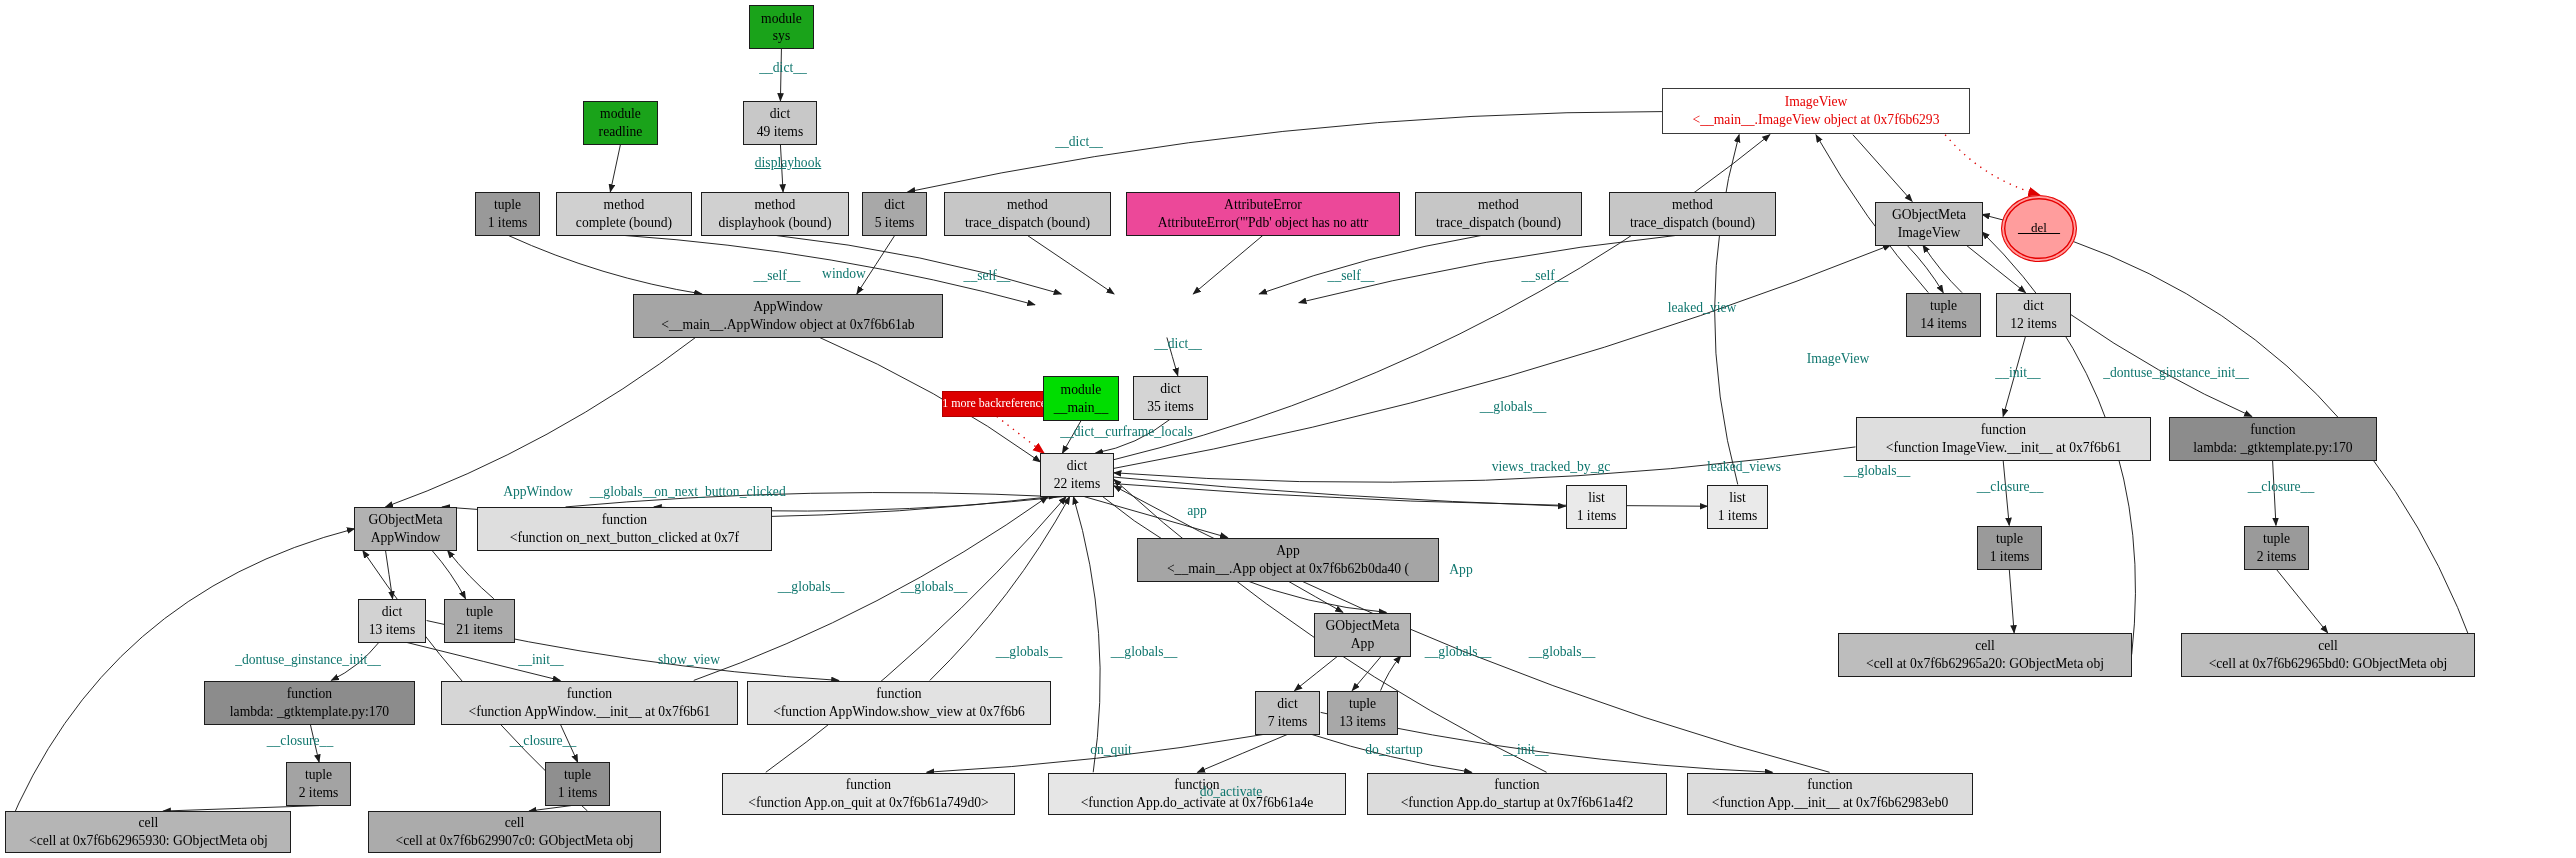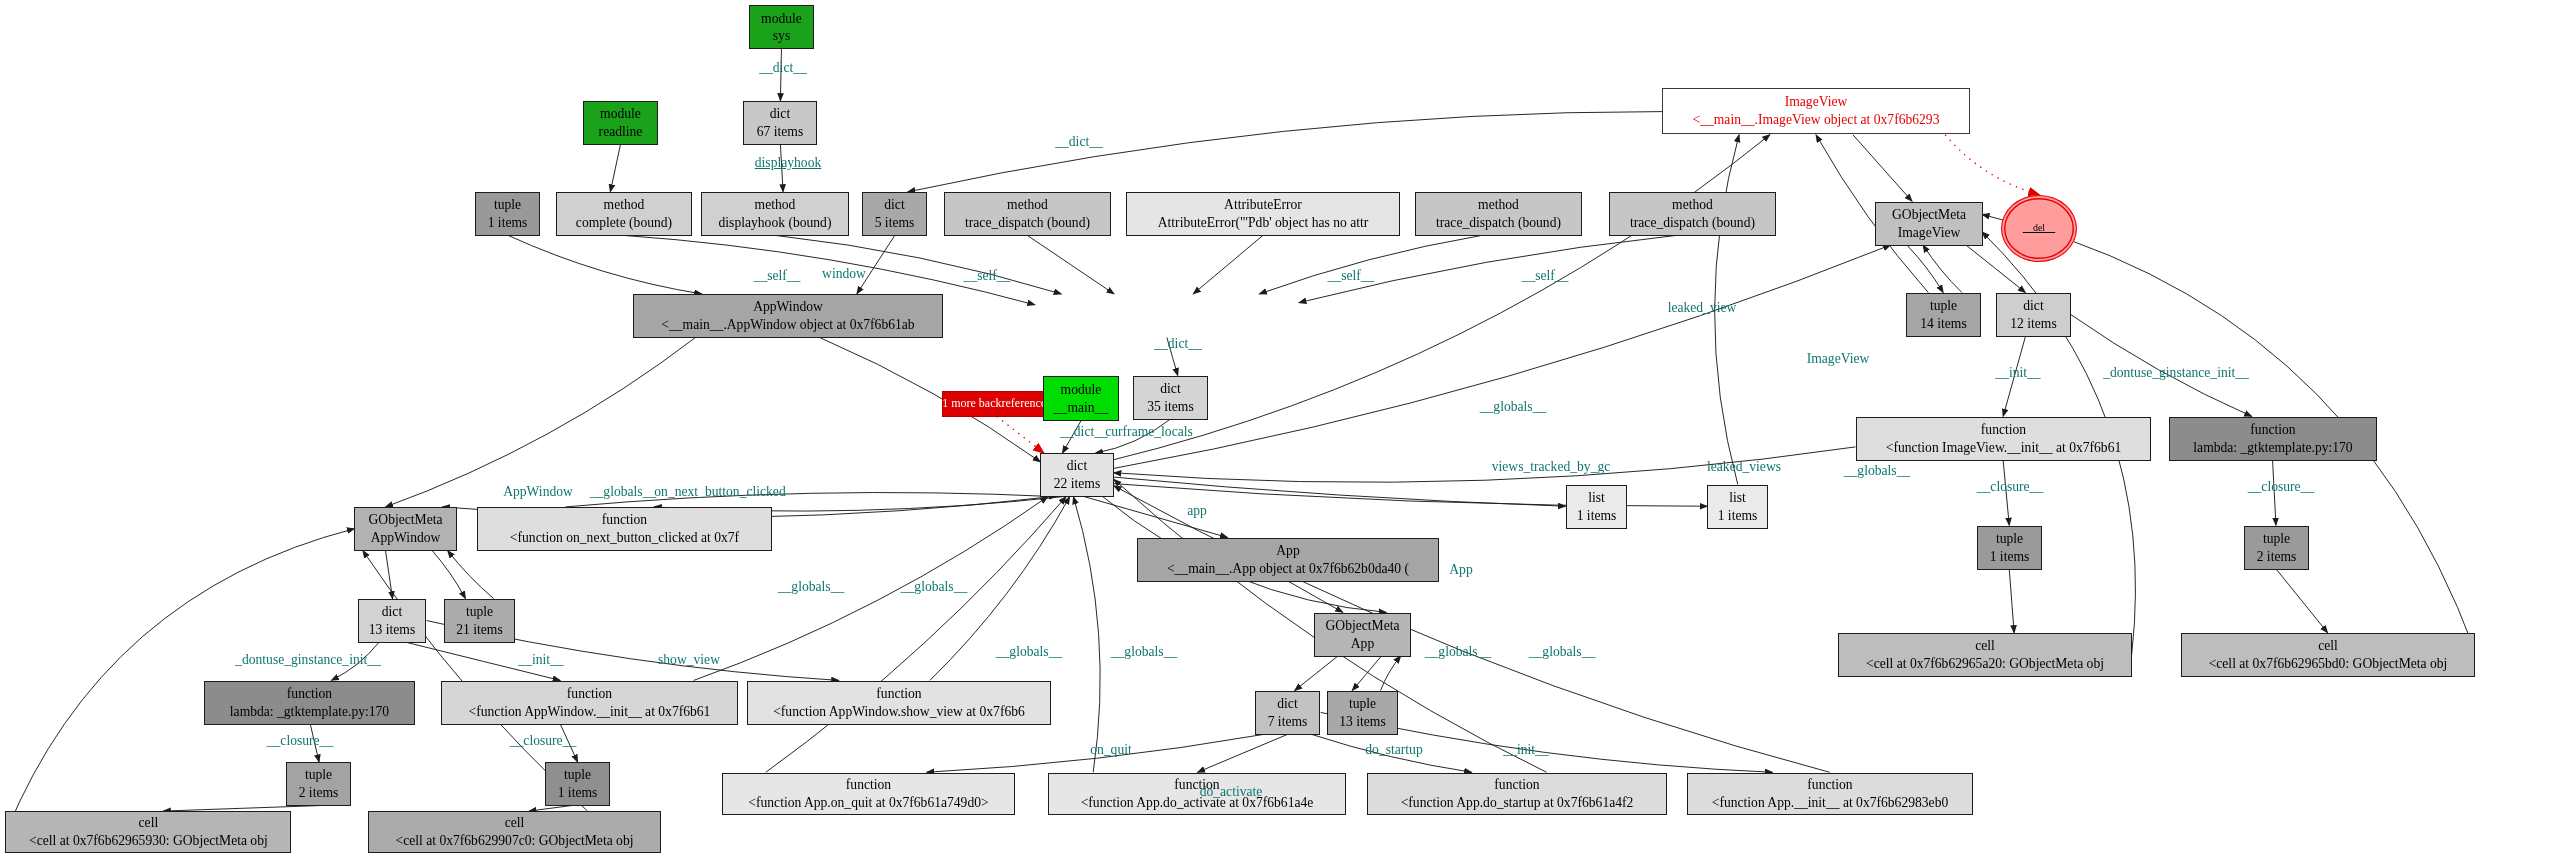--- a/index.html
+++ b/index.html
@@ -7,21 +7,21 @@
   #graph{position:relative;width:2576px;height:858px;overflow:hidden;background:#ffffff;}
   #edges{position:absolute;left:0;top:0;z-index:1;}
   .node{position:absolute;z-index:2;border:1px solid #1c1c1c;box-sizing:border-box;
         display:flex;flex-direction:column;align-items:center;justify-content:center;
         text-align:center;font-size:13.6px;line-height:17.7px;color:#000;
         white-space:nowrap;overflow:hidden;}
   .node.start{border:1.4px solid #3a3a3a;}
   .node.start span{color:#e60000;}
   .node.redbox{font-size:12px;line-height:9.5px;border:0.7px solid #b00000;}
   .node.redbox span{color:#ffffff;}
-  .node.ellipse{border-radius:50%;border:1.7px solid #e60000;font-size:10px;line-height:8.2px;
+  .node.ellipse{border-radius:50%;border:1.7px solid #e60000;font-size:13px;line-height:8.2px;
         box-shadow:inset 0 0 0 2px #ff9d9d, inset 0 0 0 3.4px #e60000;text-decoration:underline;}
   .lbl{position:absolute;z-index:3;transform:translate(-50%,-50%);font-size:13.6px;
        color:#0f766e;white-space:nowrap;pointer-events:none;}
 </style>
 </head>
 <body>
 
 <div id="graph">
   <svg id="edges" width="2576" height="858" viewBox="0 0 3784 1261">
     <defs>
@@ -107,21 +107,21 @@
 <div class="node" style="left: 749px; top: 5.4px; width: 65px; height: 44px; background: rgb(26, 163, 26);">
       <span>module</span>
       <span>sys</span>
     </div>
     <div class="node" style="left: 583px; top: 101px; width: 75px; height: 44px; background: rgb(26, 163, 26);">
       <span>module</span>
       <span>readline</span>
     </div>
     <div class="node" style="left: 743px; top: 101px; width: 74px; height: 44px; background: rgb(200, 200, 200);">
       <span>dict</span>
-      <span>67 items</span>
+      <span>49 items</span>
     </div>
     <div class="node" style="left: 475px; top: 192px; width: 65px; height: 44px; background: rgb(153, 153, 153);">
       <span>tuple</span>
       <span>1 items</span>
     </div>
     <div class="node" style="left: 556px; top: 192px; width: 136px; height: 44px; background: rgb(208, 208, 208);">
       <span>method</span>
       <span>complete (bound)</span>
     </div>
     <div class="node" style="left: 701px; top: 192px; width: 148px; height: 44px; background: rgb(208, 208, 208);">
@@ -129,21 +129,21 @@
       <span>displayhook (bound)</span>
     </div>
     <div class="node" style="left: 862px; top: 192px; width: 65px; height: 44px; background: rgb(168, 168, 168);">
       <span>dict</span>
       <span>5 items</span>
     </div>
     <div class="node" style="left: 944px; top: 192px; width: 167px; height: 44px; background: rgb(198, 198, 198);">
       <span>method</span>
       <span>trace_dispatch (bound)</span>
     </div>
-    <div class="node" style="left: 1126px; top: 192px; width: 274px; height: 44px; background: #e5e5e5;">
+    <div class="node" style="left: 1126px; top: 192px; width: 274px; height: 44px; background: #ec4899;">
       <span>AttributeError</span>
       <span>AttributeError("'Pdb' object has no attr</span>
     </div>
     <div class="node" style="left: 1415px; top: 192px; width: 167px; height: 44px; background: rgb(198, 198, 198);">
       <span>method</span>
       <span>trace_dispatch (bound)</span>
     </div>
     <div class="node" style="left: 1609px; top: 192px; width: 167px; height: 44px; background: rgb(198, 198, 198);">
       <span>method</span>
       <span>trace_dispatch (bound)</span>

